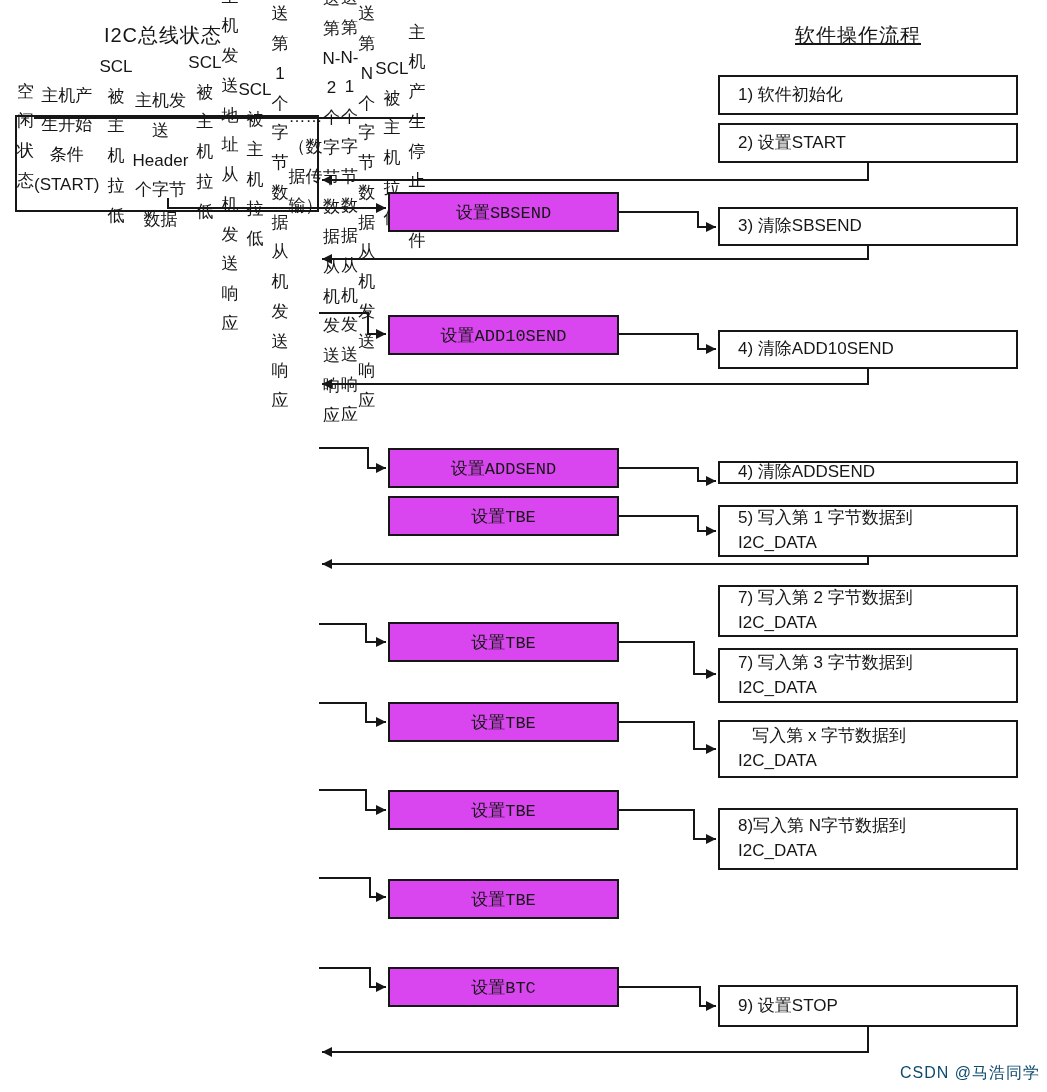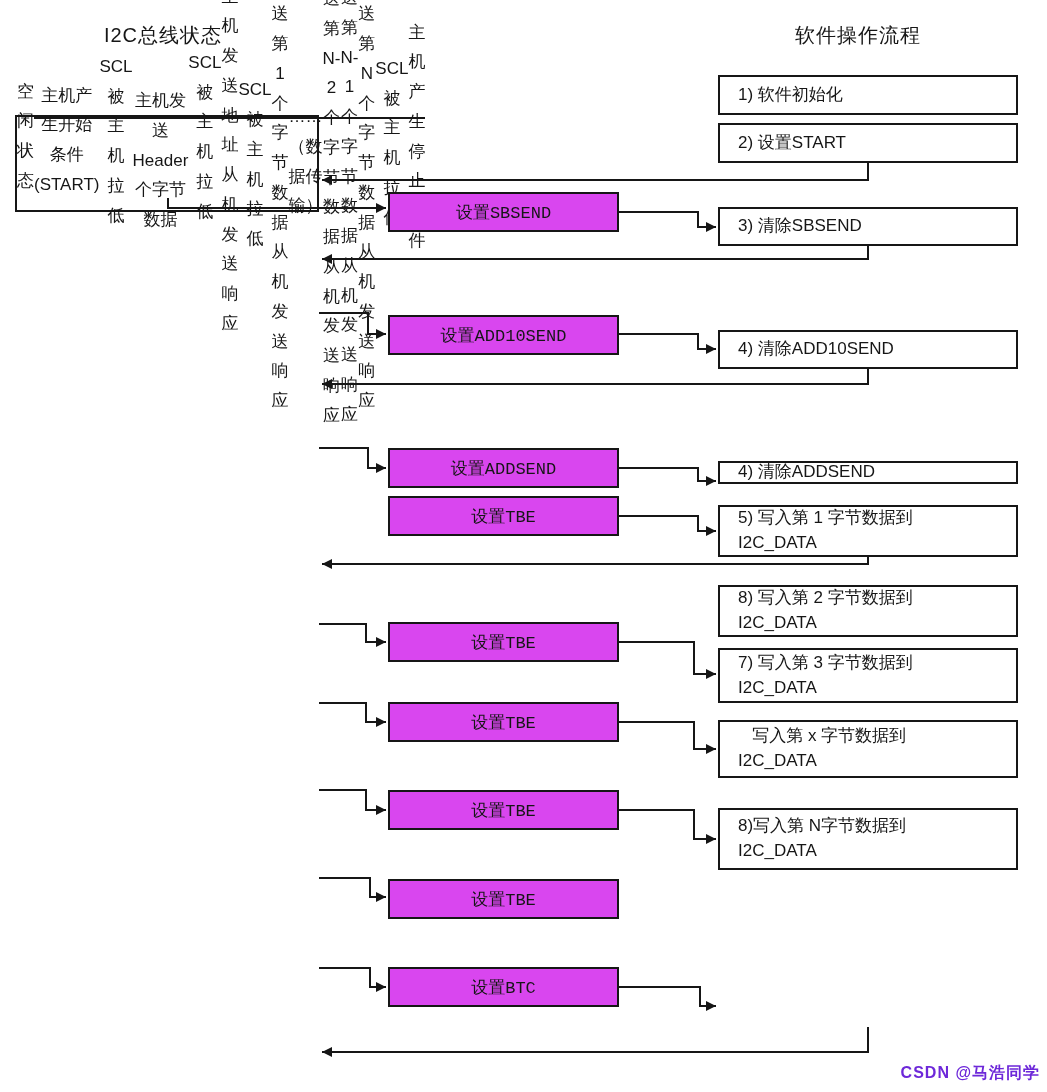--- a/index.html
+++ b/index.html
@@ -59,32 +59,31 @@
     font-size:17px;
     line-height:1.45;
     white-space:pre-wrap;
   }
   .overlay{position:absolute;left:0;top:0;pointer-events:none;}
   .overlay polyline{fill:none;stroke:#161616;stroke-width:2;}
   .watermark{
     position:absolute;
     right:7px;top:1063px;
     font-size:16px;
-    color:#6d28d9;
+    color:#0c4a6e;
     letter-spacing:1px;
-    font-weight:bold;
   }
 </style>
 </head>
 <body>
 
 <div class="canvas">
 
   <div class="col-title" style="left:58px;top:22px;width:210px;">I2C总线状态</div>
-  <div class="col-title" style="left:758px;top:22px;width:200px;">软件操作流程</div>
+  <div class="col-title" style="left:758px;top:22px;width:200px;text-decoration:underline;">软件操作流程</div>
 
   <div class="bus-column">
     <div class="bus-box" style="height:38px">空闲状态</div>
     <div class="bus-box" style="height:44px">主机产生开始条件(START)</div>
     <div class="bus-box" style="height:46px">SCL被主机拉低</div>
     <div class="bus-box" style="height:85px">主机发送Header
 个字节数据</div>
     <div class="bus-box" style="height:38px">SCL被主机拉低</div>
     <div class="bus-box" style="height:84px">主机发送地址
 从机发送响应</div>
@@ -112,28 +111,29 @@
   <div class="hw-box" style="top:879px">设置TBE</div>
   <div class="hw-box" style="top:967px">设置BTC</div>
 
   <div class="sw-box" style="top:75px;height:40px">1) 软件初始化</div>
   <div class="sw-box" style="top:123px;height:40px">2) 设置START</div>
   <div class="sw-box" style="top:207px;height:39px">3) 清除SBSEND</div>
   <div class="sw-box" style="top:330px;height:39px">4) 清除ADD10SEND</div>
   <div class="sw-box" style="top:461px;height:23px">4) 清除ADDSEND</div>
   <div class="sw-box" style="top:505px;height:52px">5) 写入第 1 字节数据到
 I2C_DATA</div>
-  <div class="sw-box" style="top:585px;height:52px">8) 写入第 2 字节数据到
+  <div class="sw-box" style="top:585px;height:52px">7) 写入第 2 字节数据到
 I2C_DATA</div>
   <div class="sw-box" style="top:648px;height:55px">7) 写入第 3 字节数据到
 I2C_DATA</div>
   <div class="sw-box" style="top:720px;height:58px">   写入第 x 字节数据到
 I2C_DATA</div>
   <div class="sw-box" style="top:808px;height:62px">8)写入第 N字节数据到
 I2C_DATA</div>
+  <div class="sw-box" style="top:985px;height:42px">9) 设置STOP</div>
 
   <svg class="overlay" width="1047" height="1092" viewBox="0 0 1047 1092">
     <defs>
       <marker id="arr" viewBox="0 0 10 10" refX="10" refY="5" markerWidth="6" markerHeight="5" orient="auto">
         <path d="M0,0 L10,5 L0,10 Z" fill="#161616"></path>
       </marker>
     </defs>
 
     <polyline points="168,198 168,208 386,208" marker-end="url(#arr)"></polyline>
     <polyline points="319,313 368,313 368,334 386,334" marker-end="url(#arr)"></polyline>

